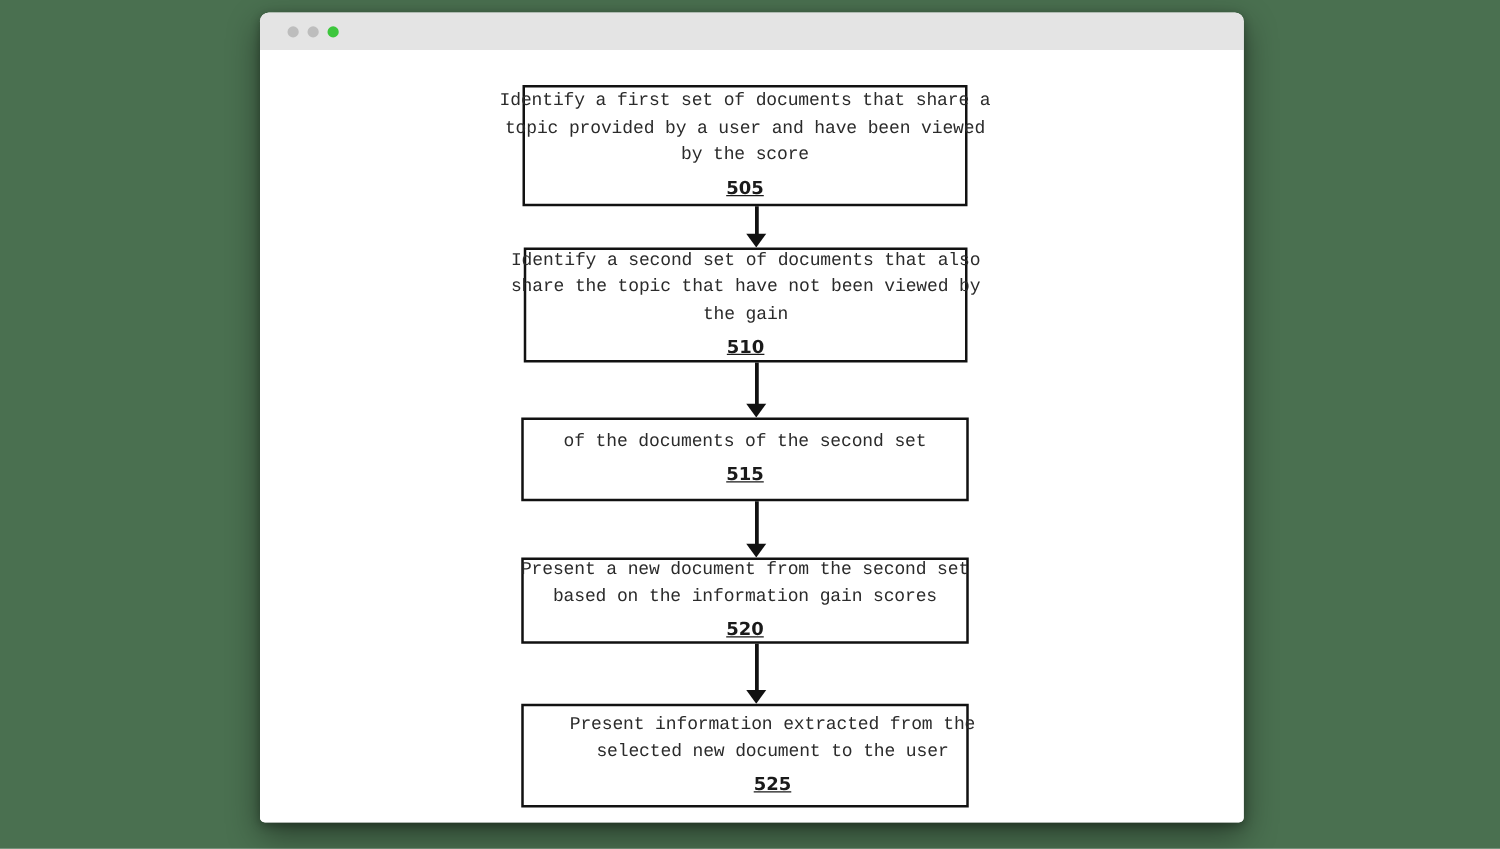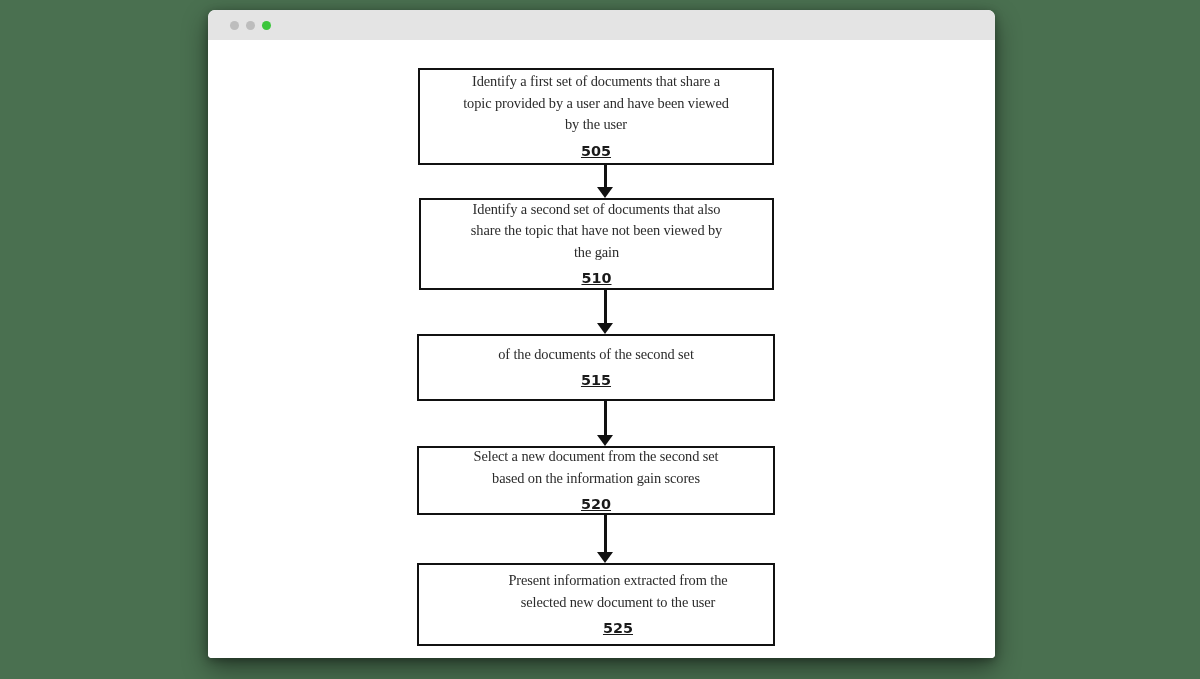--- a/index.html
+++ b/index.html
@@ -72,21 +72,21 @@
     border: 2px solid #111111;
     background: #ffffff;
     display: flex;
     flex-direction: column;
     align-items: center;
     justify-content: center;
     text-align: center;
   }
 
   .node-text {
-    font-family: Liberation Serif, serif;
+    font-family: Liberation Mono, monospace;
     font-size: 14.4px;
     line-height: 21.5px;
     color: #2b2b2b;
     white-space: nowrap;
     letter-spacing: -0.1px;
   }
 
   .node-ref {
     font-family: "DejaVu Sans", sans-serif;
     font-size: 14.4px;
@@ -156,21 +156,21 @@
       <span class="dot" style="background:#3cc63c"></span>
     </div>
   </div>
 
   <div class="viewport">
     <div class="flow">
 
       <div class="node n505">
         <div class="node-text">Identify a first set of documents that share a</div>
         <div class="node-text">topic provided by a user and have been viewed</div>
-        <div class="node-text">by the user</div>
+        <div class="node-text">by the score</div>
         <div class="node-ref">505</div>
       </div>
 
       <div class="arrow a1">
         <div class="stem"></div>
         <div class="head"></div>
       </div>
 
       <div class="node n510">
         <div class="node-text">Identify a second set of documents that also</div>
@@ -188,21 +188,21 @@
         <div class="node-text">of the documents of the second set</div>
         <div class="node-ref">515</div>
       </div>
 
       <div class="arrow a3">
         <div class="stem"></div>
         <div class="head"></div>
       </div>
 
       <div class="node n520">
-        <div class="node-text">Select a new document from the second set</div>
+        <div class="node-text">Present a new document from the second set</div>
         <div class="node-text">based on the information gain scores</div>
         <div class="node-ref">520</div>
       </div>
 
       <div class="arrow a4">
         <div class="stem"></div>
         <div class="head"></div>
       </div>
 
       <div class="node n525">

